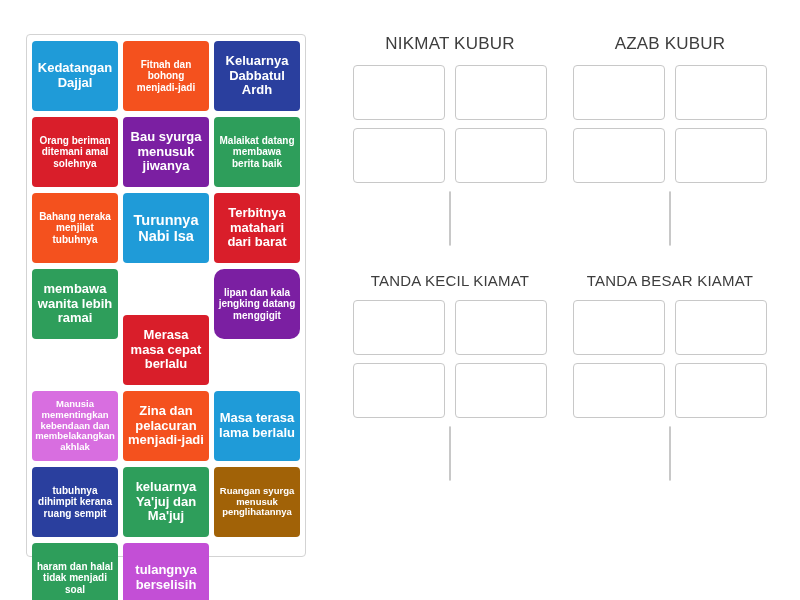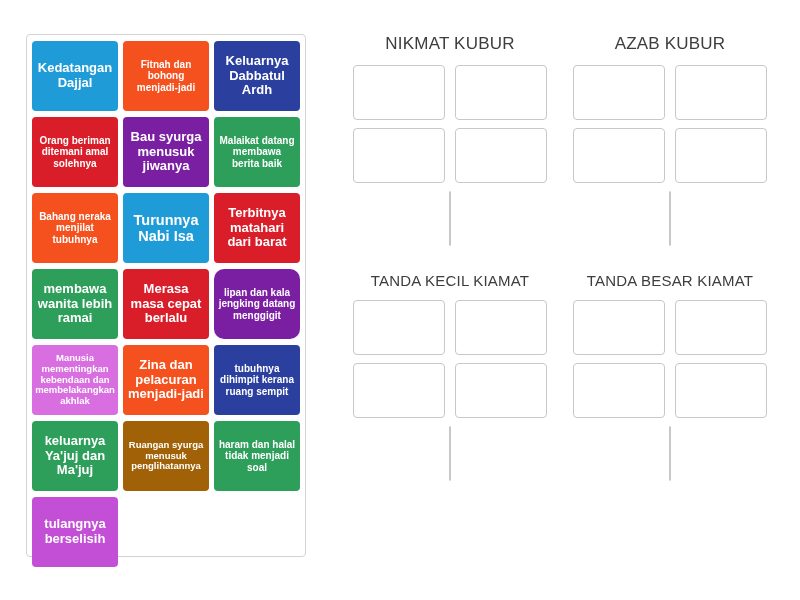--- a/index.html
+++ b/index.html
@@ -117,24 +117,25 @@
         <div class="tile fs-m" style="background: rgb(31, 155, 216);">Kedatangan Dajjal</div>
         <div class="tile fs-s" style="background: rgb(244, 81, 30);">Fitnah dan bohong menjadi-jadi</div>
         <div class="tile fs-m" style="background: rgb(42, 63, 158);">Keluarnya Dabbatul Ardh</div>
         <div class="tile fs-s" style="background: rgb(217, 30, 42);">Orang beriman ditemani amal solehnya</div>
         <div class="tile fs-m" style="background: rgb(123, 31, 162);">Bau syurga menusuk jiwanya</div>
         <div class="tile fs-s" style="background: rgb(46, 158, 91);">Malaikat datang membawa berita baik</div>
         <div class="tile fs-s" style="background: rgb(244, 81, 30);">Bahang neraka menjilat tubuhnya</div>
         <div class="tile fs-l" style="background: rgb(31, 155, 216);">Turunnya Nabi Isa</div>
         <div class="tile fs-m" style="background: rgb(217, 30, 42);">Terbitnya matahari dari barat</div>
         <div class="tile fs-m" style="background: rgb(46, 158, 91);">membawa wanita lebih ramai</div>
-        <div class="tile fs-m" style="background: rgb(217, 30, 42);">Merasa masa cepat berlalu</div>
+        <div class="tile fs-m" style="background: rgb(217, 30, 42); margin-top: 46px;">Merasa masa cepat berlalu</div>
         <div class="tile fs-s" style="background: rgb(123, 31, 162); border-radius: 10px;">lipan dan kala jengking datang menggigit</div>
         <div class="tile fs-xs" style="background: rgb(216, 110, 224);">Manusia mementingkan kebendaan dan membelakangkan akhlak</div>
         <div class="tile fs-m" style="background: rgb(244, 81, 30);">Zina dan pelacuran menjadi-jadi</div>
+        <div class="tile fs-m" style="background: rgb(31, 155, 216);">Masa terasa lama berlalu</div>
         <div class="tile fs-s" style="background: rgb(42, 63, 158);">tubuhnya dihimpit kerana ruang sempit</div>
         <div class="tile fs-m" style="background: rgb(46, 158, 91);">keluarnya Ya'juj dan Ma'juj</div>
         <div class="tile fs-xs" style="background: #a16207;">Ruangan syurga menusuk penglihatannya</div>
         <div class="tile fs-s" style="background: rgb(46, 158, 91);">haram dan halal tidak menjadi soal</div>
         <div class="tile fs-m" style="background: rgb(195, 79, 214);">tulangnya berselisih</div>
       </div>
   </div>
 
   <div id="zones">
     <div class="zone-row">

